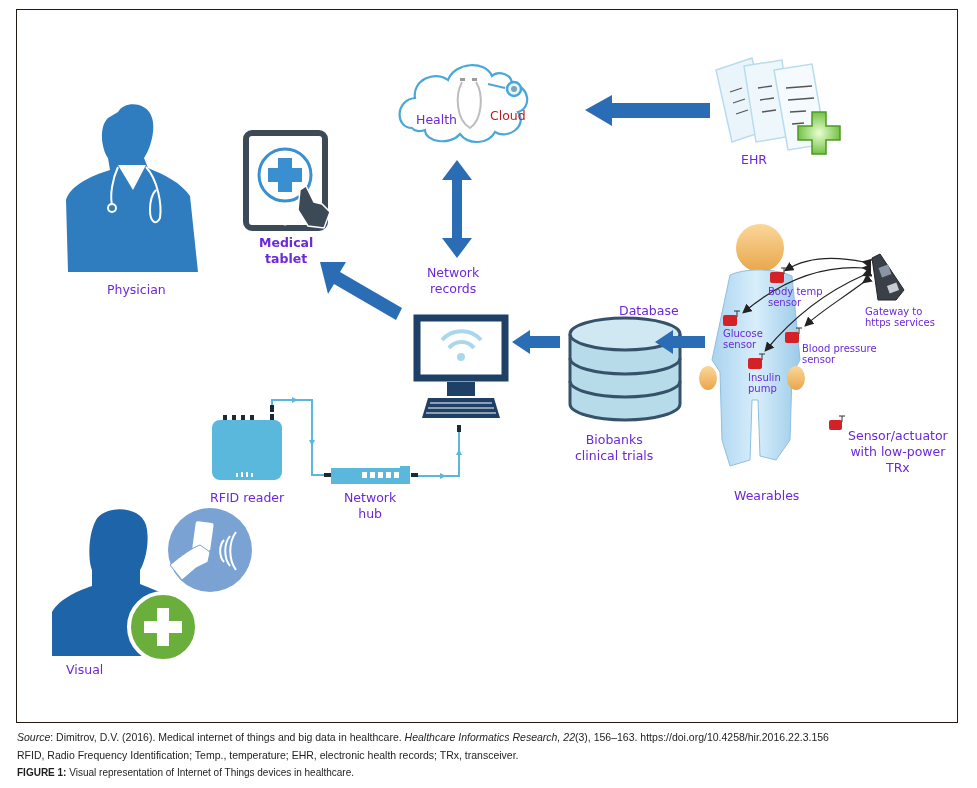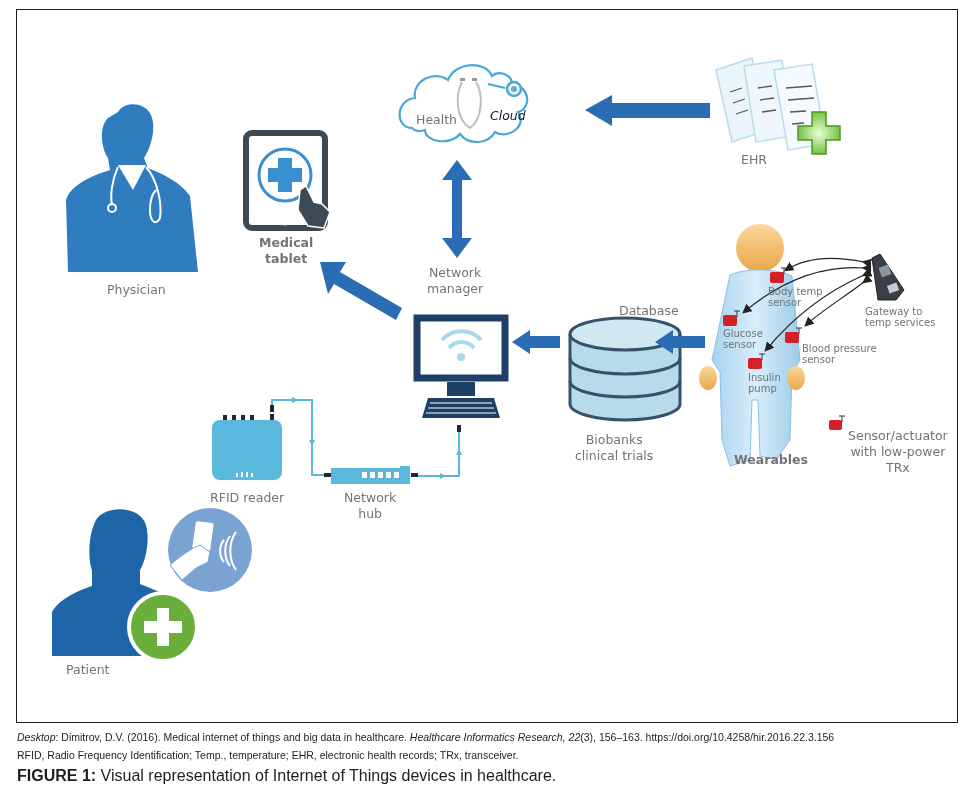--- a/index.html
+++ b/index.html
@@ -1,29 +1,29 @@
 <!DOCTYPE html>
 <html><head>
 <meta charset="utf-8">
 <style>
   html, body { margin:0; padding:0; background:#ffffff; }
   body { width:977px; height:788px; position:relative; overflow:hidden;
          font-family:"DejaVu Sans", sans-serif; }
   .frame { position:absolute; left:16px; top:9px; width:942px; height:714px;
            border:1.5px solid #231a12; box-sizing:border-box; }
   svg.diagram { position:absolute; left:0; top:0; }
-  .lbl { position:absolute; font-family:"DejaVu Sans", sans-serif; color:#737373;
+  .lbl { position:absolute; font-family:"DejaVu Sans", sans-serif; color:#6d28d9;
          text-align:center; line-height:16px; font-size:12.5px; white-space:nowrap; }
   .lbl.small { font-size:10px; line-height:11px; text-align:left; }
   .lbl.left { text-align:center; }
   .caption { position:absolute; left:17px; font-family:"Liberation Sans", sans-serif;
              color:#1e1e1e; white-space:nowrap; }
   .cap-src { top:731px; font-size:10.5px; }
   .cap-abbr { top:749px; font-size:10.5px;text-align:right; }
-  .cap-fig { top:767px; font-size:16px; }
+  .cap-fig { top:767px; font-size:10px; }
   .cap-fig b { font-weight:bold; }
   i { font-style:italic; }
 </style>
 </head>
 <body>
 
 <div class="frame"></div>
 
 <svg class="diagram" width="977" height="788" viewBox="0 0 977 788">
   <defs>
@@ -221,75 +221,75 @@
         <path d="M236,532 A18,26 0 0 0 236,570"></path>
       </g>
   </g>
   <g>
     <circle cx="163" cy="627" r="34" fill="#6aae3c" stroke="#ffffff" stroke-width="4"></circle>
     <path d="M157,608 h12 v13 h13 v12 h-13 v13 h-12 v-13 h-13 v-12 h13 z" fill="#ffffff"></path>
   </g>
 </svg>
 
 <div class="lbl" style="left:416px;top:112px;">Health</div>
-<div class="lbl" style="left:490px;top:108px;color:#0f172a;font-style:italic;">Cloud</div>
+<div class="lbl" style="left:490px;top:108px;color:#b91c1c;">Cloud</div>
 
 <div class="lbl" style="left:741px;top:152px;">EHR</div>
 
 <div class="lbl" style="left:107px;top:282px;">Physician</div>
 
 <div class="lbl" style="left:259px;top:235px;font-weight:bold;">
   <div>Medical</div>
   <div>tablet</div>
 </div>
 
 <div class="lbl" style="left:427px;top:265px;">
   <div>Network</div>
-  <div>manager</div>
+  <div>records</div>
 </div>
 
 <div class="lbl" style="left:583px;top:303px;margin-left:36px;">Database</div>
 <div class="lbl" style="left:575px;top:432px;">
   <div>Biobanks</div>
   <div>clinical trials</div>
 </div>
 
-<div class="lbl" style="left:734px;top:452px;font-weight:bold;">Wearables</div>
+<div class="lbl" style="left:734px;top:488px;">Wearables</div>
 
 <div class="lbl small" style="left:768px;top:286px;">
   <div>Body temp</div>
   <div>sensor</div>
 </div>
 <div class="lbl small" style="left:723px;top:328px;">
   <div>Glucose</div>
   <div>sensor</div>
 </div>
 <div class="lbl small" style="left:802px;top:343px;">
   <div>Blood pressure</div>
   <div>sensor</div>
 </div>
 <div class="lbl small" style="left:748px;top:372px;">
   <div>Insulin</div>
   <div>pump</div>
 </div>
 
 <div class="lbl small" style="left:865px;top:306px;">
   <div>Gateway to</div>
-  <div>temp services</div>
+  <div>https services</div>
 </div>
 
 <div class="lbl left" style="left:848px;top:428px;">
   <div>Sensor/actuator</div>
   <div>with low-power</div>
   <div>TRx</div>
 </div>
 
 <div class="lbl" style="left:210px;top:490px;">RFID reader</div>
 <div class="lbl" style="left:344px;top:490px;">
   <div>Network</div>
   <div>hub</div>
 </div>
 
-<div class="lbl" style="left:66px;top:662px;">Patient</div>
-
-<div class="caption cap-src"><i>Desktop</i><span>: Dimitrov, D.V. (2016). Medical internet of things and big data in healthcare. </span><i>Healthcare Informatics Research, 22</i><span>(3), 156–163. https://doi.org/10.4258/hir.2016.22.3.156</span></div>
+<div class="lbl" style="left:66px;top:662px;">Visual</div>
+
+<div class="caption cap-src"><i>Source</i><span>: Dimitrov, D.V. (2016). Medical internet of things and big data in healthcare. </span><i>Healthcare Informatics Research, 22</i><span>(3), 156–163. https://doi.org/10.4258/hir.2016.22.3.156</span></div>
 <div class="caption cap-abbr">RFID, Radio Frequency Identification; Temp., temperature; EHR, electronic health records; TRx, transceiver.</div>
 <div class="caption cap-fig"><b>FIGURE 1:</b><span> Visual representation of Internet of Things devices in healthcare.</span></div>
 
 </body></html>

